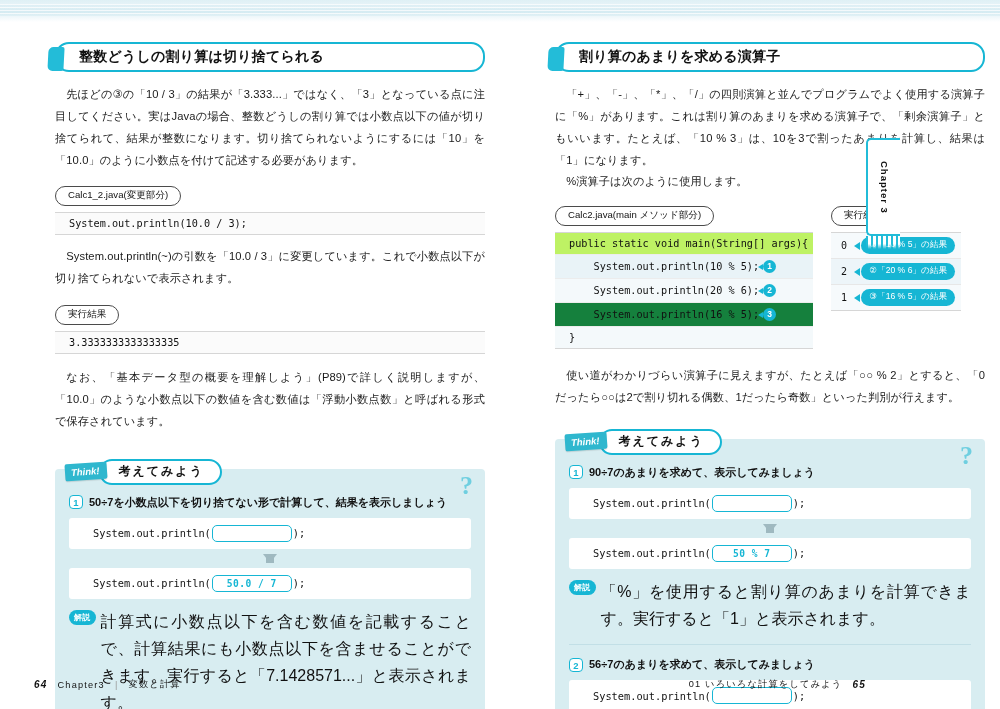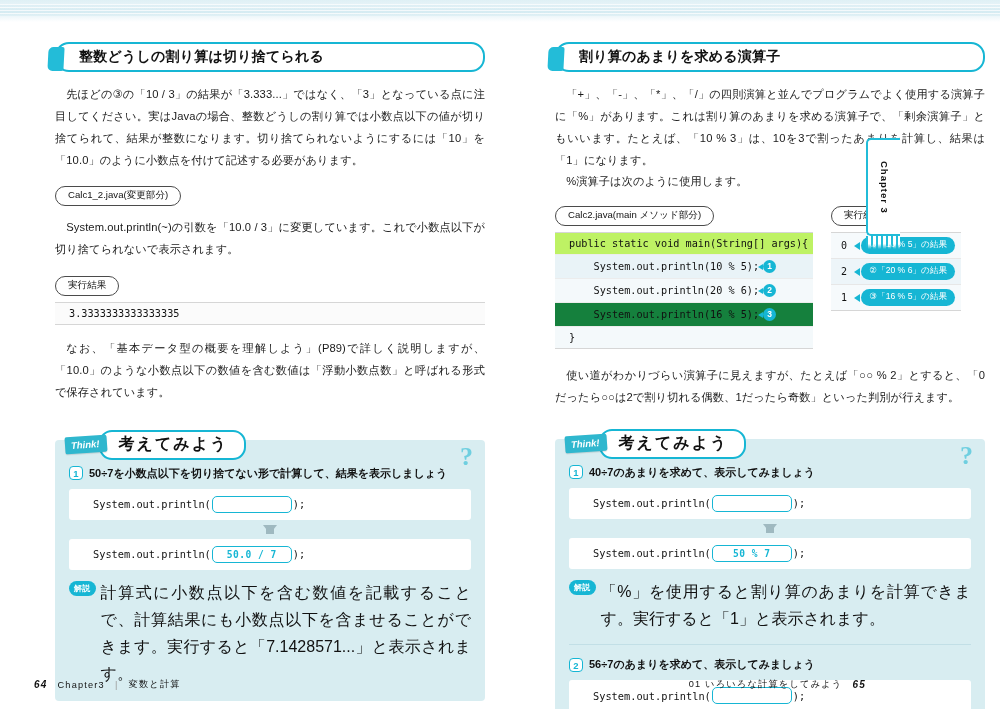--- a/index.html
+++ b/index.html
@@ -152,21 +152,21 @@
     padding: 3px 7px 3px 6px;
     transform: rotate(-4deg);
     border-radius: 2px;
     position: relative; z-index: 3;
     margin-right: -8px;
     box-shadow: 0 1px 1px rgba(0,0,0,.12);
   }
   .think-pill {
     background:#fff; border:2px solid #16b6d4;
     border-radius: 13px;
-    font-size: 16px; font-weight: bold; color:#111;
+    font-size: 12px; font-weight: bold; color:#111;
     padding: 2px 16px 3px 18px;
     letter-spacing: 2px;
   }
   .qmark {
     position:absolute; right: 12px; top: 2px;
     font-size: 26px; font-weight: bold; color:#6fcfe0;
     font-family:"Liberation Serif", serif;
   }
   .q-title {
     display:flex; align-items:center; gap:6px;
@@ -279,20 +279,23 @@
       <span class="head-tab"></span>
       <span class="head-title">整数どうしの割り算は切り捨てられる</span>
     </div>
 
     <p class="para indent" style="margin-top:12px;">先ほどの③の「10 / 3」の結果が「3.333...」ではなく、「3」となっている点に注目してください。実はJavaの場合、整数どうしの割り算では小数点以下の値が切り捨てられて、結果が整数になります。切り捨てられないようにするには「10」を「10.0」のように小数点を付けて記述する必要があります。</p>
 
     <div style="margin-top:13px;">
       <span class="filelabel">Calc1_2.java(変更部分)</span>
     </div>
 
+    <div class="codebox" style="margin-top:6px;">
+      <div class="codeline">System.out.println(10.0 / 3);</div>
+    </div>
 
     <p class="para indent" style="margin-top:11px;">System.out.println(~)の引数を「10.0 / 3」に変更しています。これで小数点以下が切り捨てられないで表示されます。</p>
 
     <div style="margin-top:13px;">
       <span class="filelabel">実行結果</span>
     </div>
 
     <div class="codebox" style="margin-top:6px;">
       <div class="codeline">3.3333333333333335</div>
     </div>
@@ -383,21 +386,21 @@
 
     <div class="thinkbox" style="margin-top:30px;">
       <div class="think-head">
         <span class="think-ribbon">Think!</span>
         <span class="think-pill">考えてみよう</span>
       </div>
       <span class="qmark">?</span>
 
       <div class="q-title">
         <span class="q-num">1</span>
-        <span>40÷7のあまりを求めて、表示してみましょう</span>
+        <span>90÷7のあまりを求めて、表示してみましょう</span>
       </div>
       <div class="answer-line">
         <span>System.out.println(</span>
         <span class="blank"></span>
         <span>);</span>
       </div>
       <div class="downarrow">
           <i></i>
         </div>
       <div class="answer-line">

